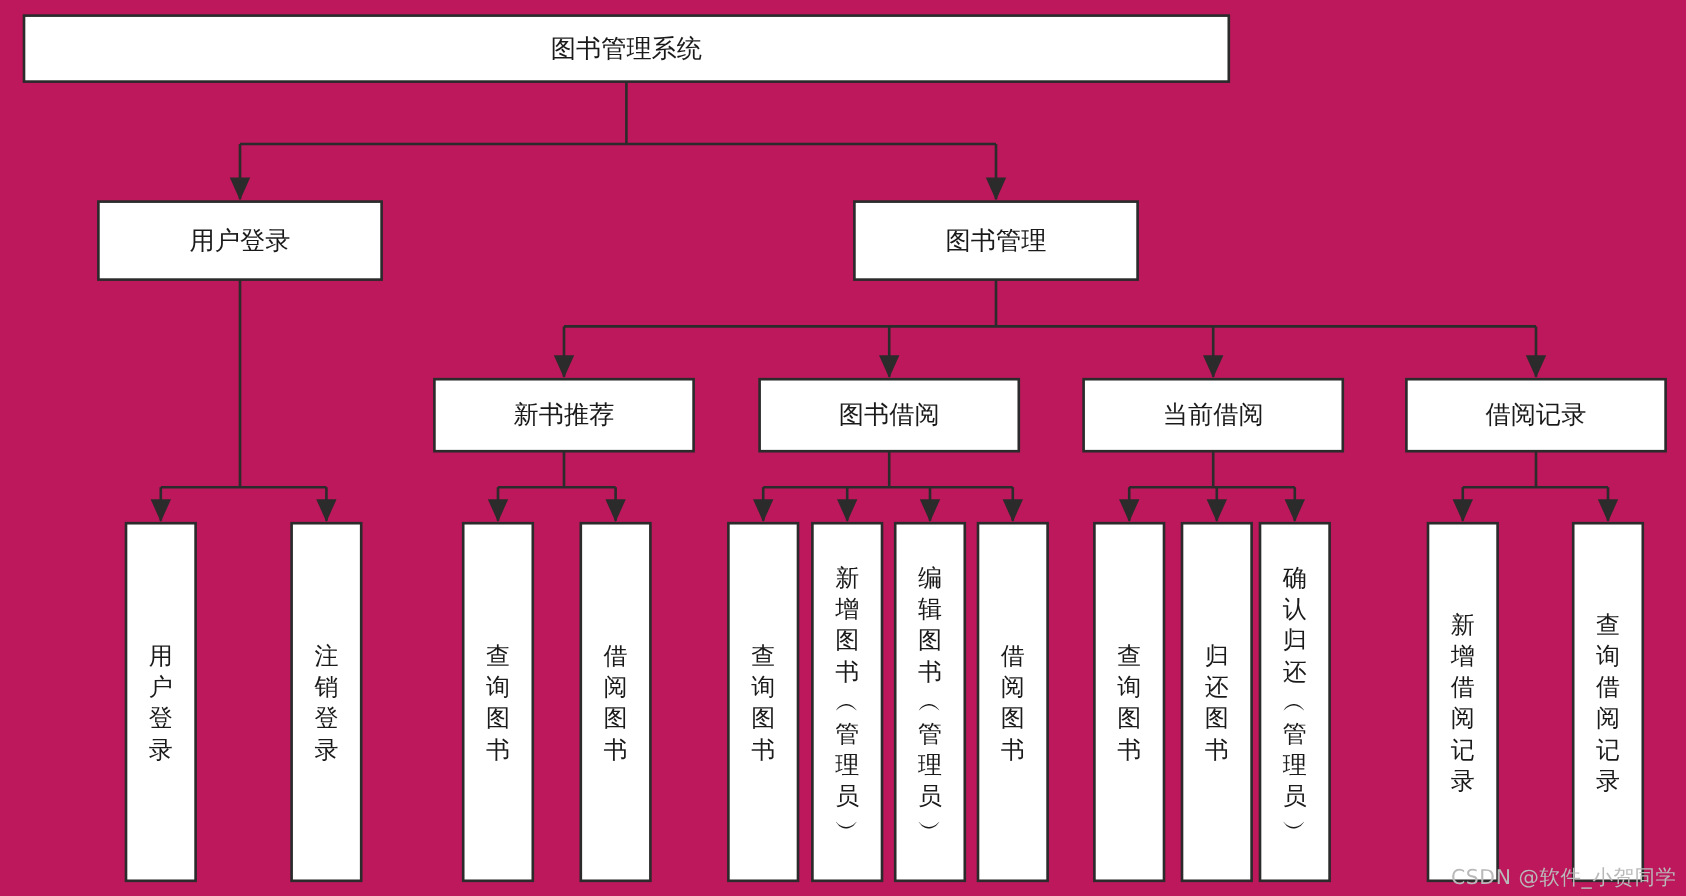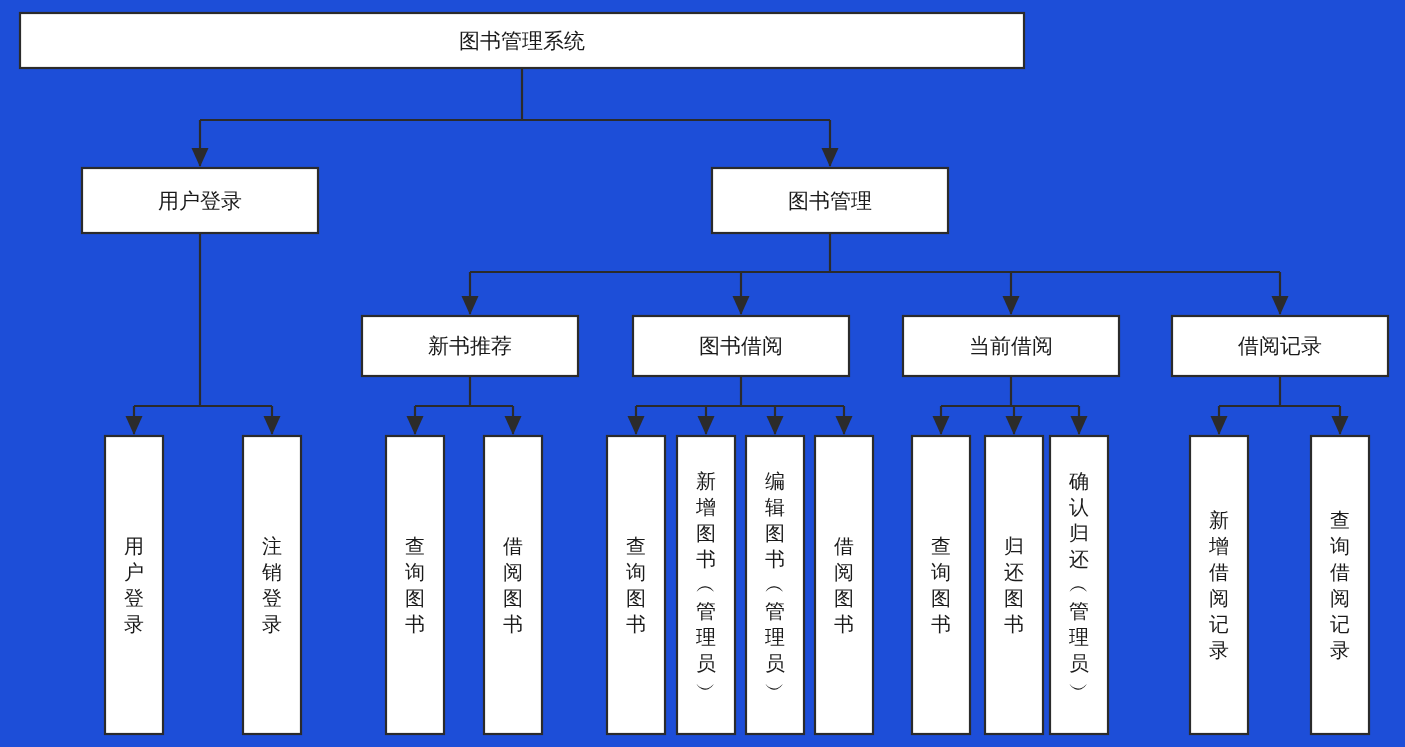--- a/index.html
+++ b/index.html
@@ -10,21 +10,21 @@
   body {
     width: 1405px;
     height: 747px;
     font-family: "DejaVu Sans", "Liberation Sans", sans-serif;
     overflow: hidden;
   }
   #diagram-root {
     position: relative;
     width: 1405px;
     height: 747px;
-    background: #1d4ed8;
+    background: #be185d;
   }
   svg#chart-svg {
     position: absolute;
     left: 0;
     top: 0;
     width: 1405px;
     height: 747px;
     display: block;
   }
   .node-box {
@@ -201,13 +201,14 @@
         <g>
           <rect x="1190" y="436" width="58" height="298" class="node-box"></rect>
           <text x="1219" class="node-label-v"><tspan x="1219" y="527.3">新</tspan><tspan x="1219" y="553.3">增</tspan><tspan x="1219" y="579.3">借</tspan><tspan x="1219" y="605.3">阅</tspan><tspan x="1219" y="631.3">记</tspan><tspan x="1219" y="657.3">录</tspan></text>
         </g>
         <g>
           <rect x="1311" y="436" width="58" height="298" class="node-box"></rect>
           <text x="1340" class="node-label-v"><tspan x="1340" y="527.3">查</tspan><tspan x="1340" y="553.3">询</tspan><tspan x="1340" y="579.3">借</tspan><tspan x="1340" y="605.3">阅</tspan><tspan x="1340" y="631.3">记</tspan><tspan x="1340" y="657.3">录</tspan></text>
         </g>
       </g>
   </svg>
+  <div class="watermark">CSDN @软件_小贺同学</div>
 </div>
 
 </body></html>

